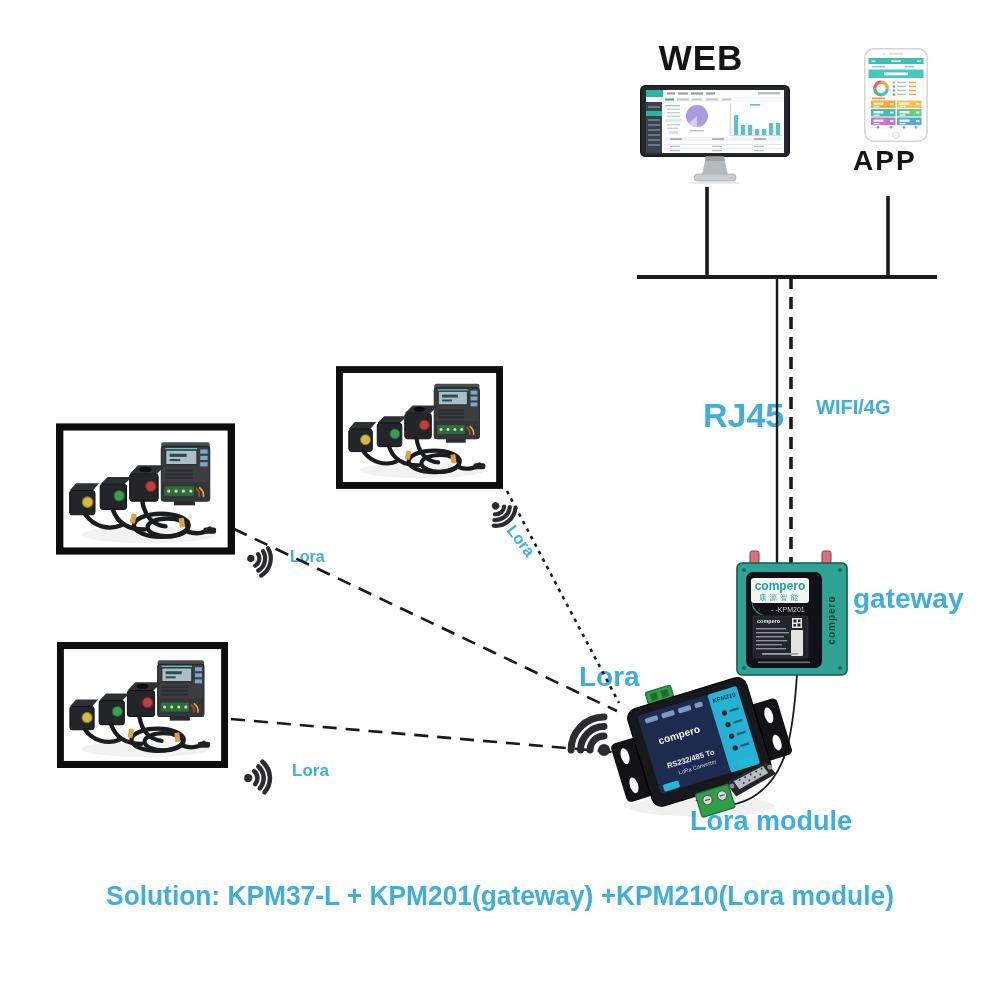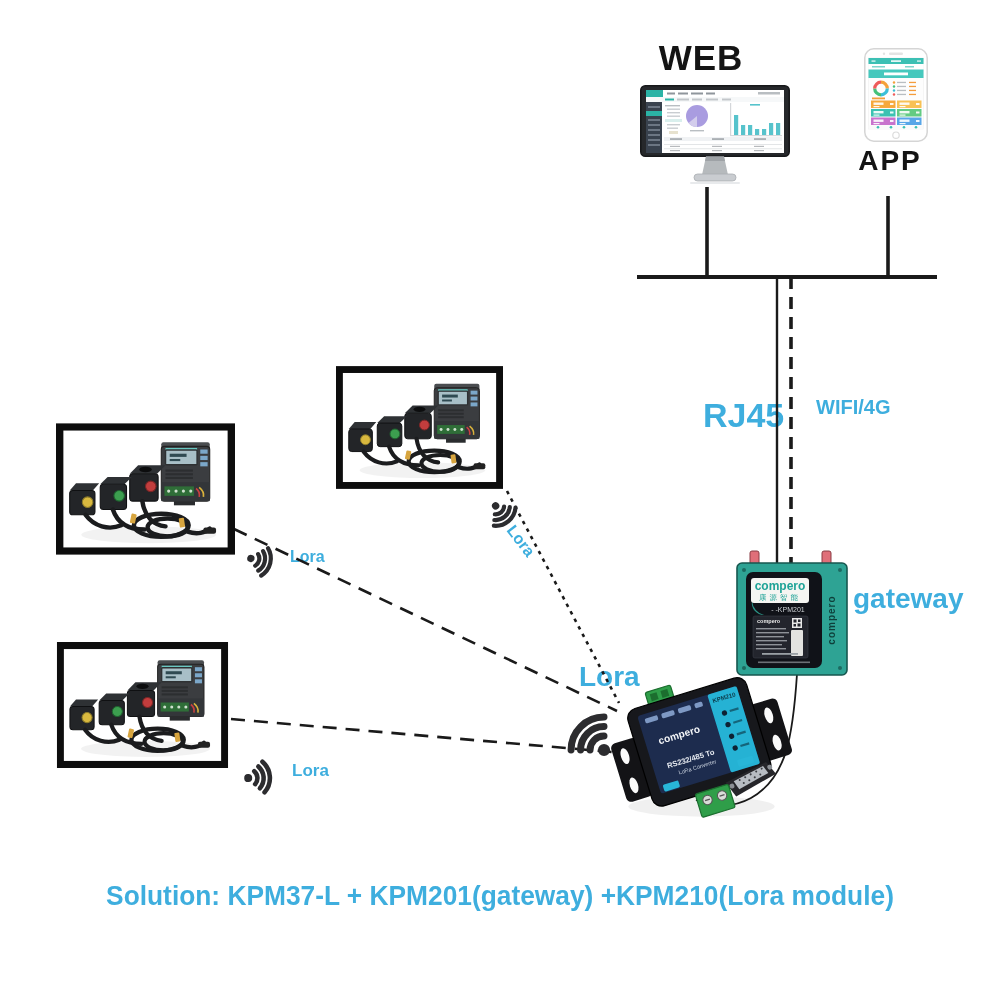--- a/index.html
+++ b/index.html
@@ -9,21 +9,21 @@
   }
   html,body{margin:0;padding:0;background:#fff;}
   body{font-family:"Liberation Sans", sans-serif;}
   .canvas{position:relative;width:1000px;height:1000px;background:#fff;overflow:hidden;}
   .abs{position:absolute;}
   .lbl{color:var(--accent);white-space:nowrap;}
   .lbl-big{font-size:27px;font-weight:700;}
   .lbl-small{font-size:16px;font-weight:600;}
   .dark-lbl{color:var(--ink);white-space:nowrap;}
   #web-label{left:646px;top:38px;width:110px;text-align:center;font-size:35px;font-weight:800;letter-spacing:1px;}
-  #app-label{left:853px;top:145px;width:74px;text-align:center;font-size:28px;font-weight:600;letter-spacing:2px;}
+  #app-label{left:853px;top:145px;width:74px;text-align:left;font-size:28px;font-weight:600;letter-spacing:2px;}
   #monitor-wrap{left:640px;top:85px;width:150px;height:104px;z-index:2;}
   #phone-wrap{left:864px;top:48px;width:64px;height:94px;z-index:2;}
   #rj45-label{left:703px;top:396px;font-size:34px;}
   #wifi-label{left:816px;top:396px;font-size:20px;}
   #gateway-wrap{left:736px;top:549px;width:112px;height:128px;z-index:2;}
   #gateway-label{left:853px;top:583px;font-size:28px;font-weight:700;}
   #lora-big-label{left:579px;top:661px;font-size:28px;}
   #module-wrap{left:608px;top:672px;width:188px;height:148px;z-index:2;}
   #lora-module-label{left:690px;top:806px;font-size:27px;}
   #solution-text{left:0;right:0;top:880px;text-align:center;font-size:28px;font-weight:700;transform:scaleX(.94);white-space:nowrap;}
@@ -433,16 +433,17 @@
         <g>
           <rect x="72" y="116" width="34" height="24" rx="2" fill="#2f9e49" stroke="#1c6e2f" stroke-width="1.2"></rect>
           <circle cx="82" cy="125" r="4.6" fill="#d8dcd8" stroke="#555" stroke-width="1"></circle>
           <circle cx="97" cy="125" r="4.6" fill="#d8dcd8" stroke="#555" stroke-width="1"></circle>
           <rect x="79.5" y="124.2" width="5" height="1.4" fill="#555"></rect>
           <rect x="94.5" y="124.2" width="5" height="1.4" fill="#555"></rect>
         </g>
       </g>
     </svg>
   </div>
+  <div id="lora-module-label" class="abs lbl lbl-big">Lora module</div>
 
   <div id="solution-text" class="abs lbl">Solution: KPM37-L + KPM201(gateway) +KPM210(Lora module)</div>
 
 </div>
 
 </body></html>

